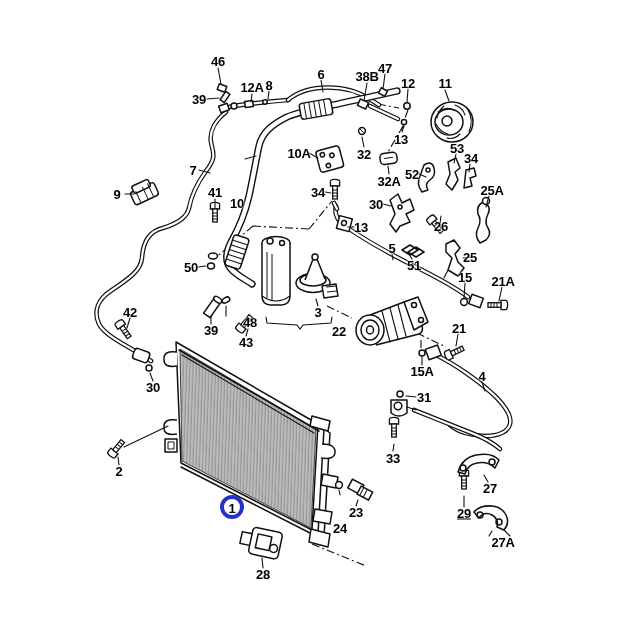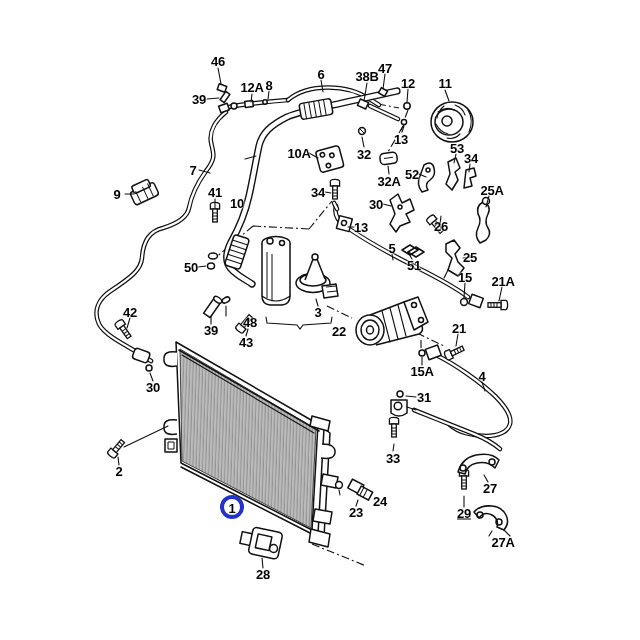--- a/index.html
+++ b/index.html
@@ -303,21 +303,21 @@
       <span class="part-label" style="left: 211px; top: 330px;">39</span>
       <span class="part-label" style="left: 300px; top: 331px; margin-left: 39px;">22</span>
       <span class="part-label" style="left: 246px; top: 342px;">43</span>
       <span class="part-label" style="left: 422px; top: 371px;">15A</span>
       <span class="part-label" style="left: 482px; top: 376px;">4</span>
       <span class="part-label" style="left: 153px; top: 387px;">30</span>
       <span class="part-label" style="left: 424px; top: 397px;">31</span>
       <span class="part-label" style="left: 393px; top: 458px;">33</span>
       <span class="part-label" style="left: 119px; top: 471px;">2</span>
       <span class="part-label" style="left: 490px; top: 488px;">27</span>
-      <span class="part-label" style="left: 340px; top: 501px; margin-left: 40px;">24</span>
+      <span class="part-label" style="left: 340px; top: 528px;">24</span>
       <span class="part-label" style="left: 232px; top: 508px;">1</span>
       <span class="part-label" style="left: 464px; top: 513px; text-decoration: underline;">29</span>
       <span class="part-label" style="left: 356px; top: 512px;">23</span>
       <span class="part-label" style="left: 489px; top: 542px; margin-left: 14px;">27A</span>
       <span class="part-label" style="left: 263px; top: 574px;">28</span>
     </div>
 
 </div>
 
 </body></html>

